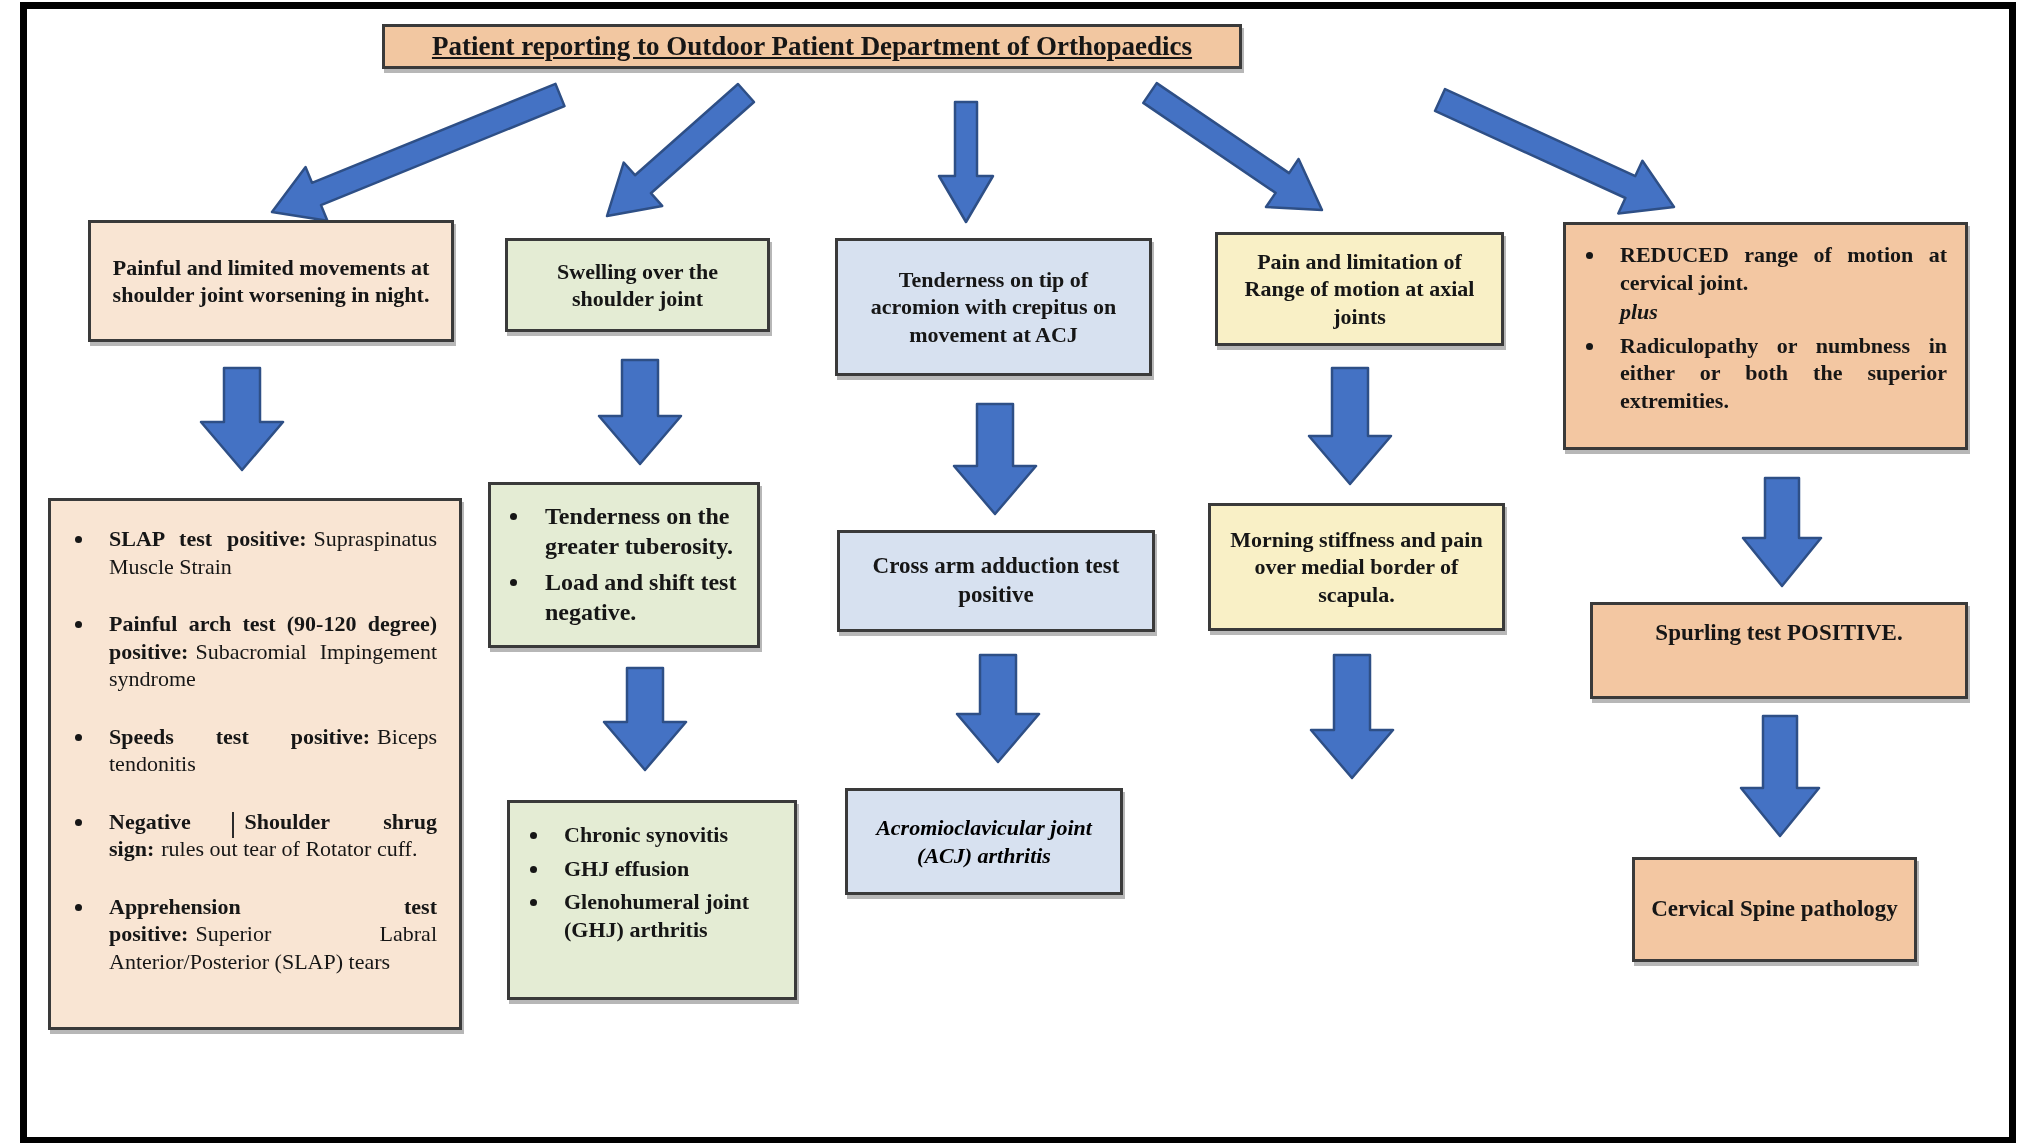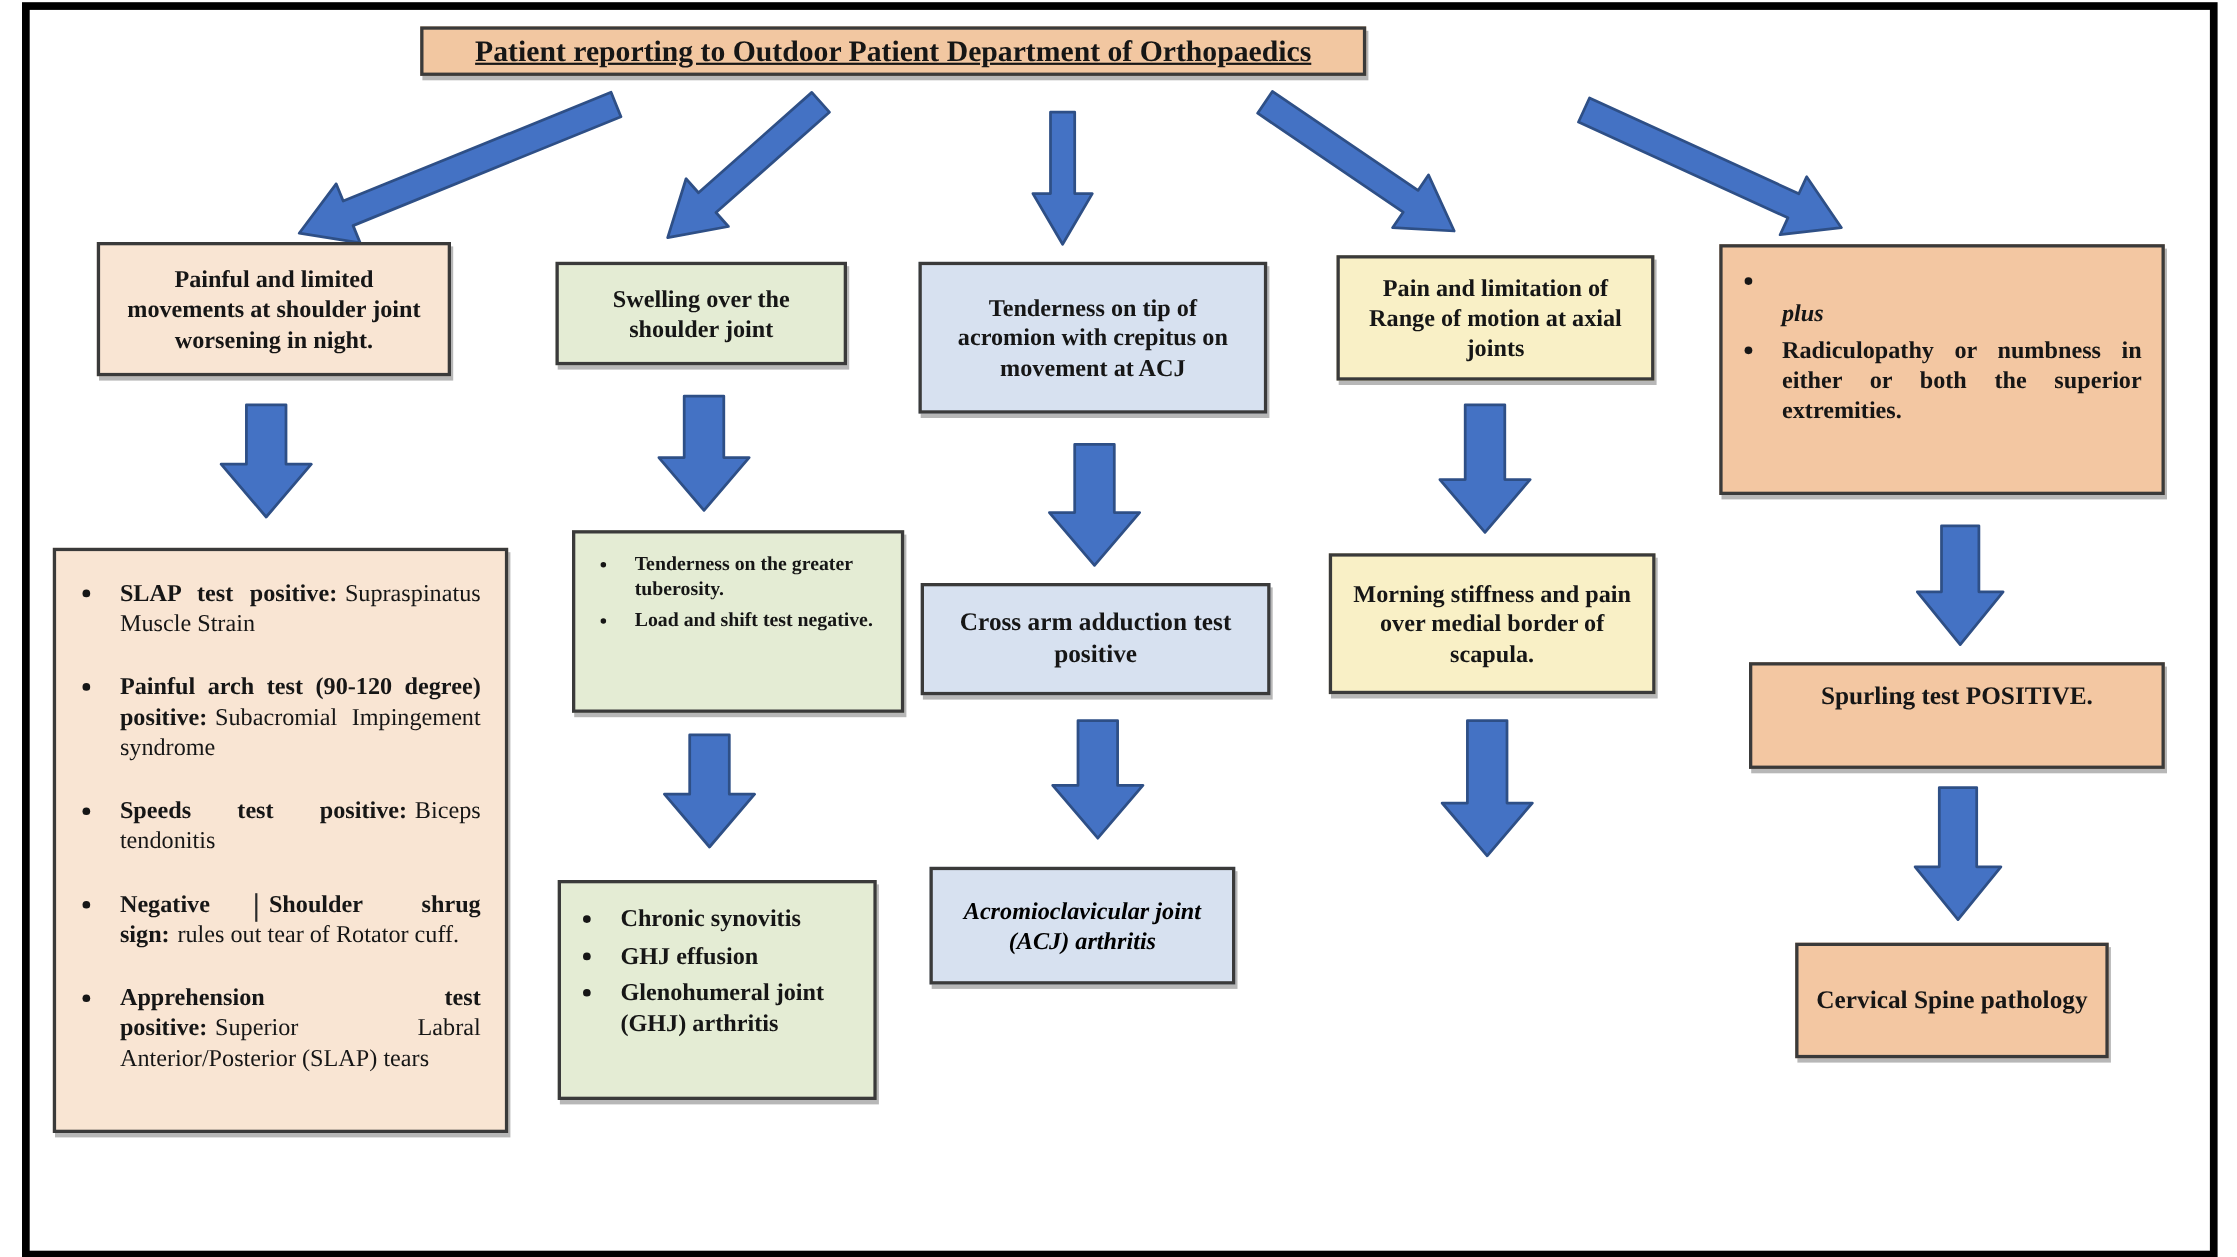--- a/index.html
+++ b/index.html
@@ -73,21 +73,21 @@
       <polygon points="1332.0,368.0 1332.0,436.0 1309.0,436.0 1350.0,484.0 1391.0,436.0 1368.0,436.0 1368.0,368.0" class="block-arrow"></polygon>
       <polygon points="1334.0,655.0 1334.0,730.0 1311.0,730.0 1352.0,778.0 1393.0,730.0 1370.0,730.0 1370.0,655.0" class="block-arrow"></polygon>
       <polygon points="1765.0,478.0 1765.0,538.0 1743.0,538.0 1782.0,586.0 1821.0,538.0 1799.0,538.0 1799.0,478.0" class="block-arrow"></polygon>
       <polygon points="1763.0,716.0 1763.0,788.0 1741.0,788.0 1780.0,836.0 1819.0,788.0 1797.0,788.0 1797.0,716.0" class="block-arrow"></polygon>
     </svg>
 
   <div id="header-box" class="fbox header-bg" style="left:382px;top:24px;width:860px;height:45px;font-size:27px;">
     <span>Patient reporting to Outdoor Patient Department of Orthopaedics</span>
   </div>
 
-  <div class="fbox col1-bg" style="left:88px;top:220px;width:322px;height:122px;font-size:22px;padding:6px 18px;">
+  <div class="fbox col1-bg" style="left:88px;top:220px;width:366px;height:122px;font-size:22px;padding:6px 18px;">
     <span>Painful and limited movements at shoulder joint worsening in night.</span>
   </div>
 
   <div class="fbox col1-bg bullets" style="left:48px;top:498px;width:414px;height:532px;font-size:22px;padding:24px 14px 18px 4px;">
     <ul class="gapped">
       <li>
         <span class="lead">SLAP test positive:</span><span class="rest">Supraspinatus Muscle Strain</span>
       </li>
       <li>
         <span class="lead">Painful arch test (90-120 degree) positive:</span><span class="rest">Subacromial Impingement syndrome</span>
@@ -102,21 +102,21 @@
         <span class="lead">Apprehension test positive:</span><span class="rest">Superior Labral Anterior/Posterior (SLAP) tears</span>
       </li>
     </ul>
   </div>
   <div id="cursor-artifact"></div>
 
   <div class="fbox col2-bg" style="left:505px;top:238px;width:265px;height:94px;font-size:22px;padding:4px 14px;">
     <span>Swelling over the shoulder joint</span>
   </div>
 
-  <div class="fbox col2-bg bullets" style="left:488px;top:482px;width:302px;height:166px;font-size:18px;padding:16px 8px 10px 0;margin-left:32px;">
+  <div class="fbox col2-bg bullets" style="left:488px;top:482px;width:272px;height:166px;font-size:24px;padding:16px 8px 10px 0;">
     <ul>
       <li>Tenderness on the greater tuberosity.</li>
       <li>Load and shift test negative.</li>
     </ul>
   </div>
 
   <div class="fbox col2-bg bullets" style="left:507px;top:800px;width:290px;height:200px;font-size:22px;padding:18px 8px 10px 0;">
     <ul>
       <li>Chronic synovitis</li>
       <li>GHJ effusion</li>
@@ -141,21 +141,21 @@
   </div>
 
   <div class="fbox col4-bg" style="left:1208px;top:503px;width:297px;height:128px;font-size:22px;padding:6px 4px;">
     <span>Morning stiffness and pain over medial border of scapula.</span>
   </div>
 
 
   <div class="fbox col5-bg bullets" style="left:1563px;top:222px;width:405px;height:228px;font-size:22px;padding:16px 10px 10px 0;">
     <ul>
       <li style="text-align:justify;">
-        <br>
+        <span>REDUCED range of motion at cervical joint.</span><br>
         <span class="plus-word">plus</span>
       </li>
       <li style="text-align:justify;">Radiculopathy or numbness in either or both the superior extremities.</li>
     </ul>
   </div>
 
   <div class="fbox col5-bg" style="left:1590px;top:602px;width:378px;height:97px;font-size:23px;padding:4px 16px;align-items:flex-start;padding-top:14px;">
     <span>Spurling test POSITIVE.</span>
   </div>
 

